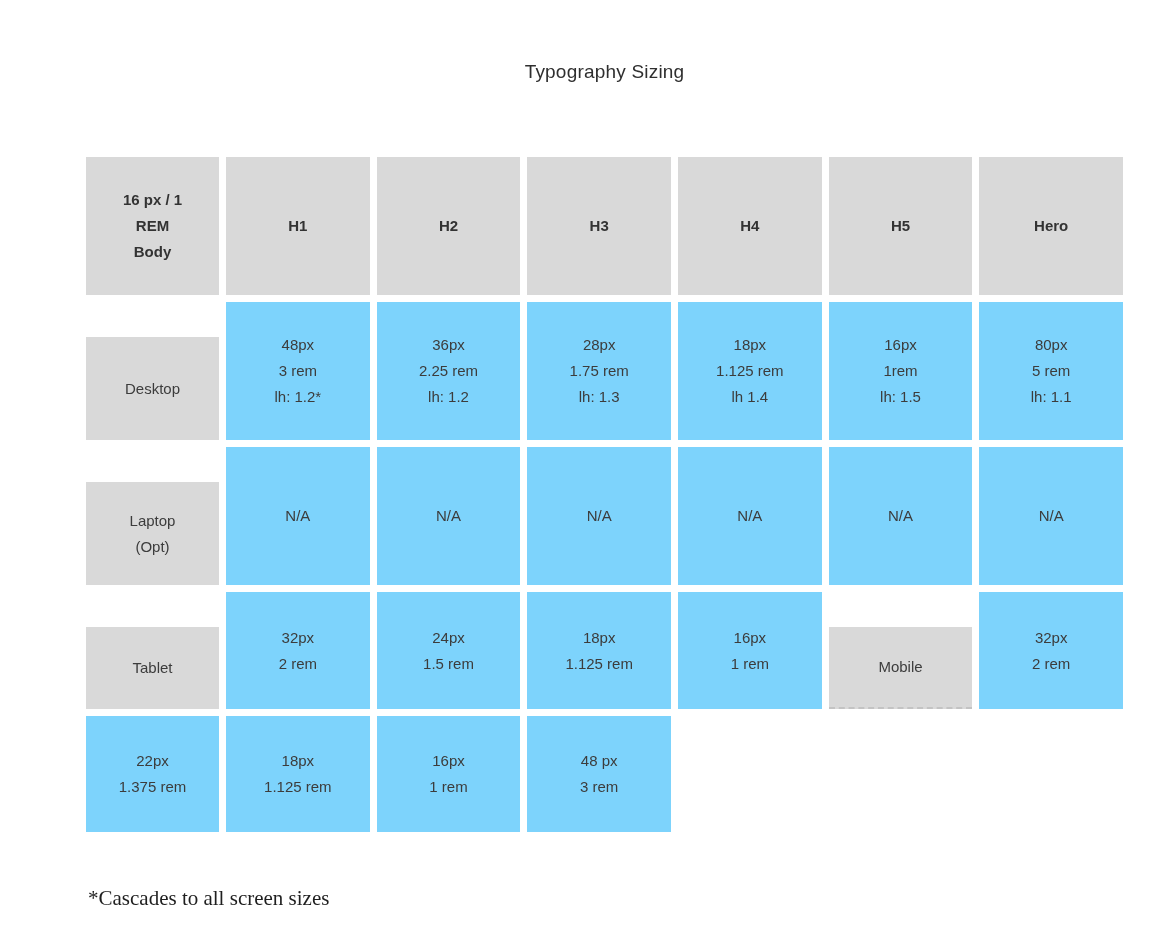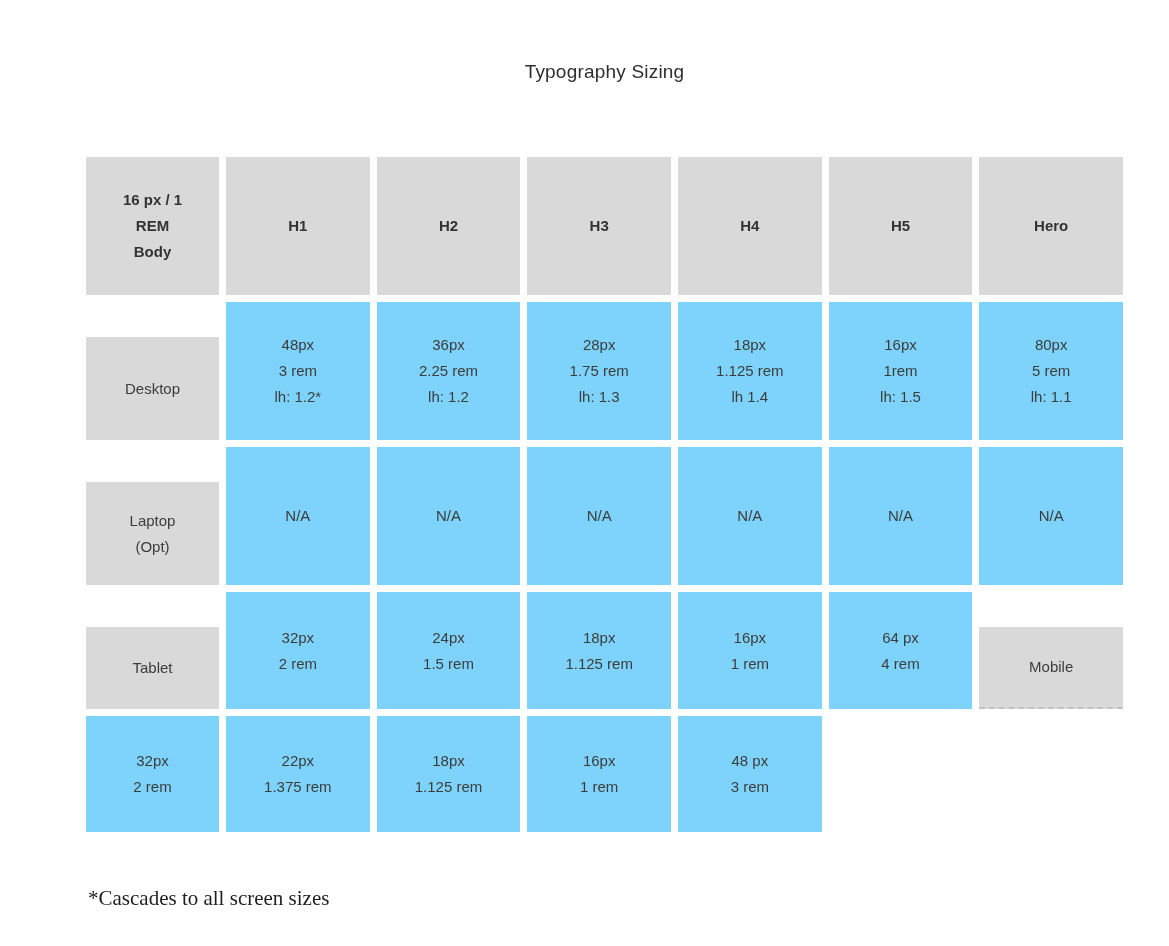--- a/index.html
+++ b/index.html
@@ -161,24 +161,20 @@
       <div>1.5 rem</div>
     </div>
     <div class="cell data">
       <div>18px</div>
       <div>1.125 rem</div>
     </div>
     <div class="cell data">
       <div>16px</div>
       <div>1 rem</div>
     </div>
-    <div class="cell data">
-      <div>64 px</div>
-      <div>4 rem</div>
-    </div>
     <div class="cell rowlabel cutoff">
       <div>Mobile</div>
     </div>
     <div class="cell data">
       <div>32px</div>
       <div>2 rem</div>
     </div>
     <div class="cell data">
       <div>22px</div>
       <div>1.375 rem</div>

